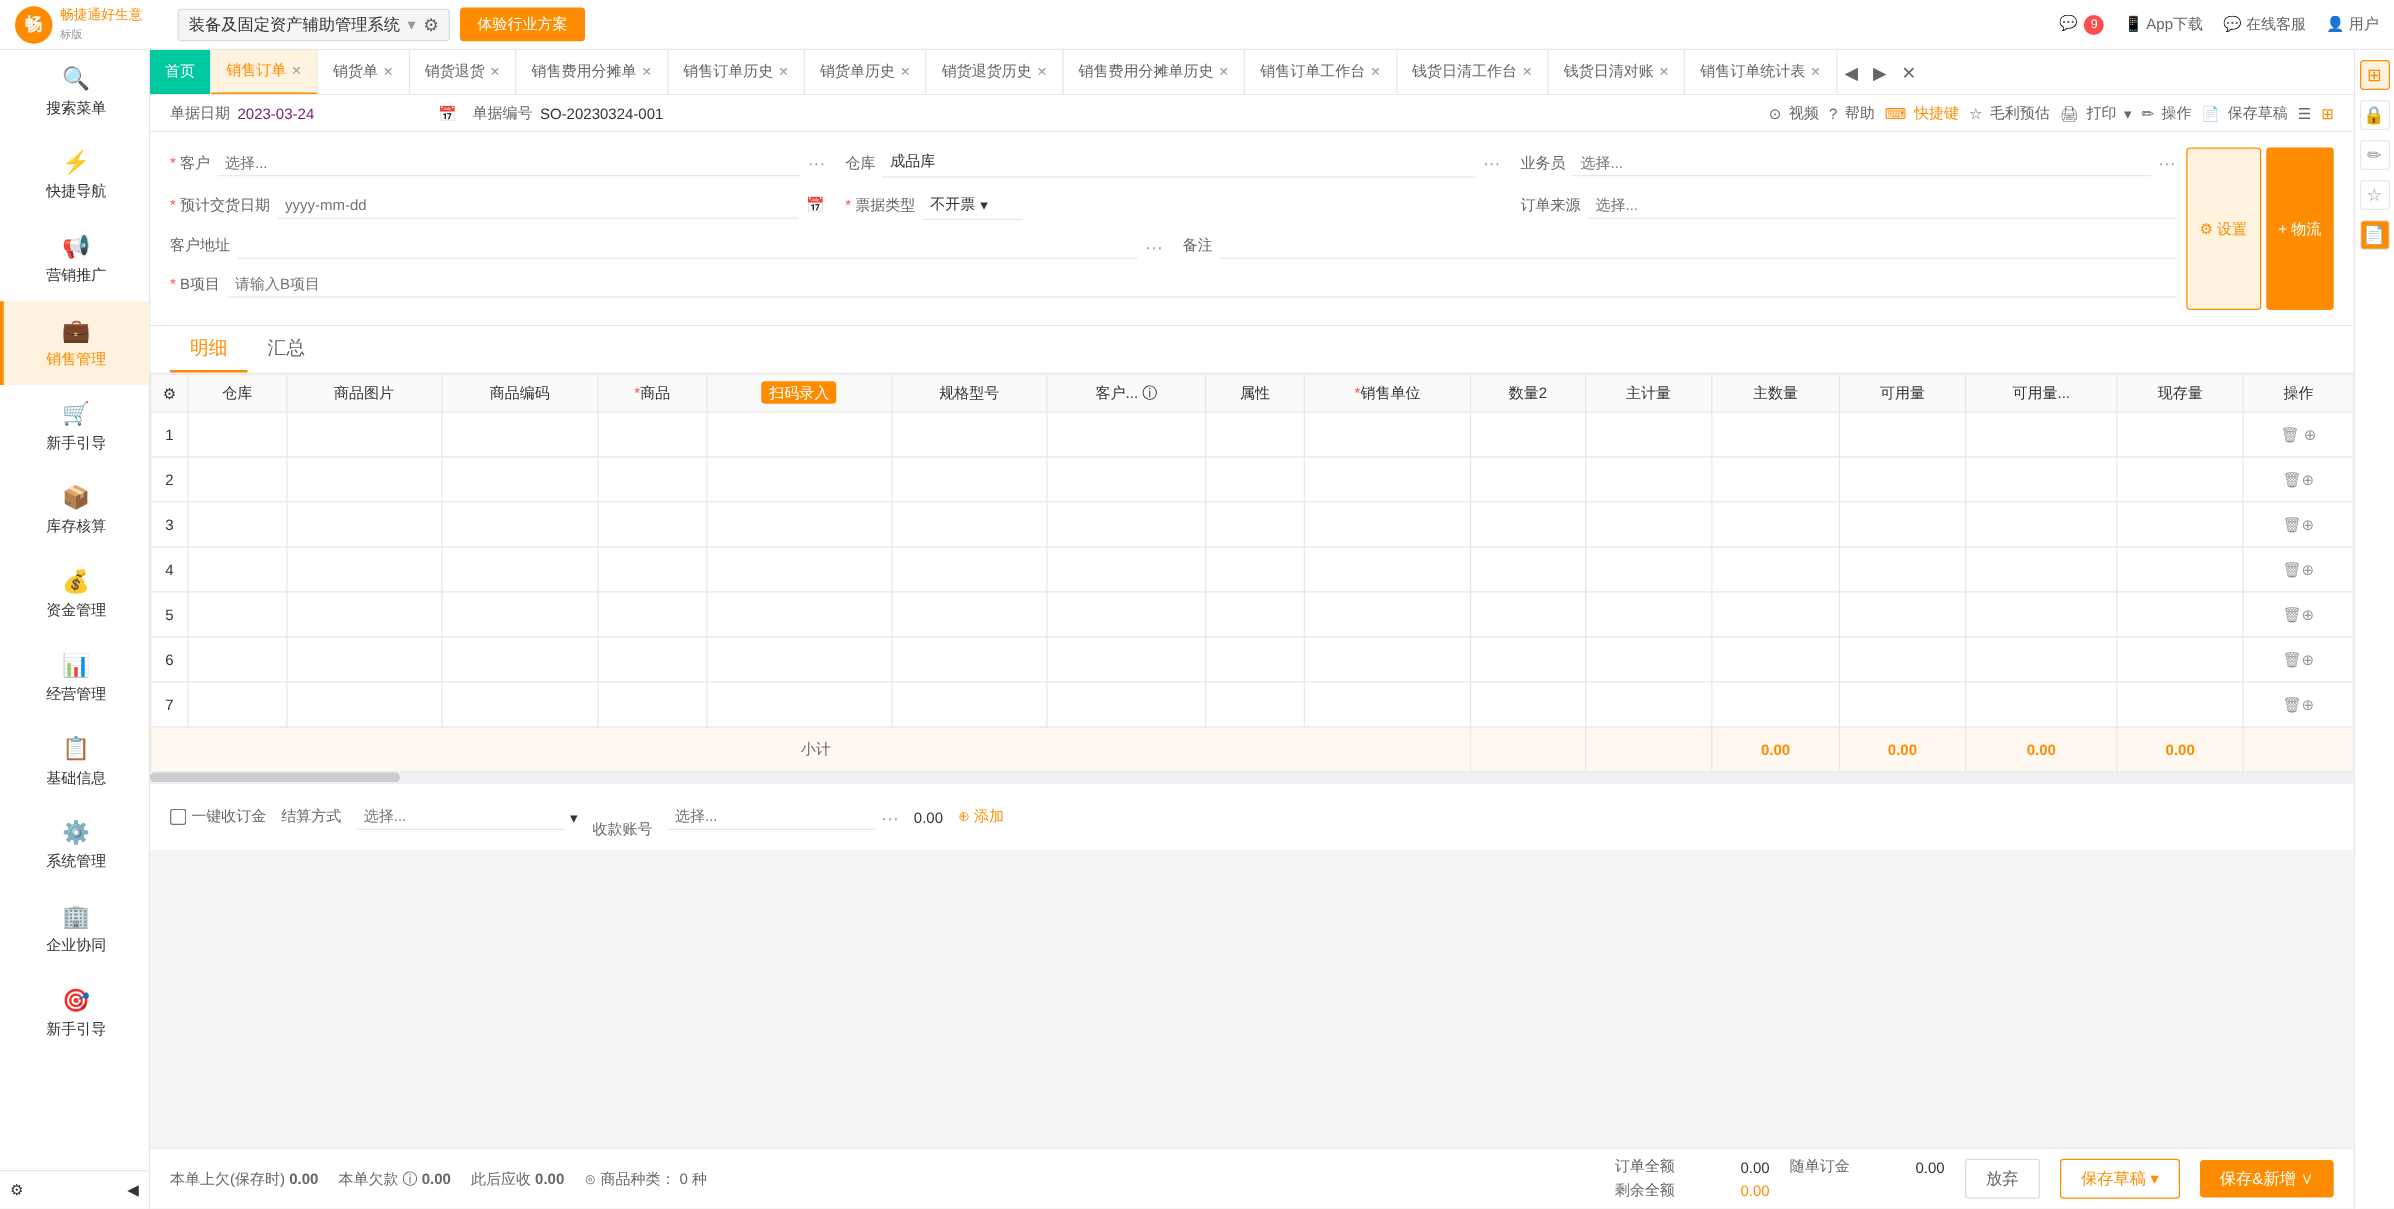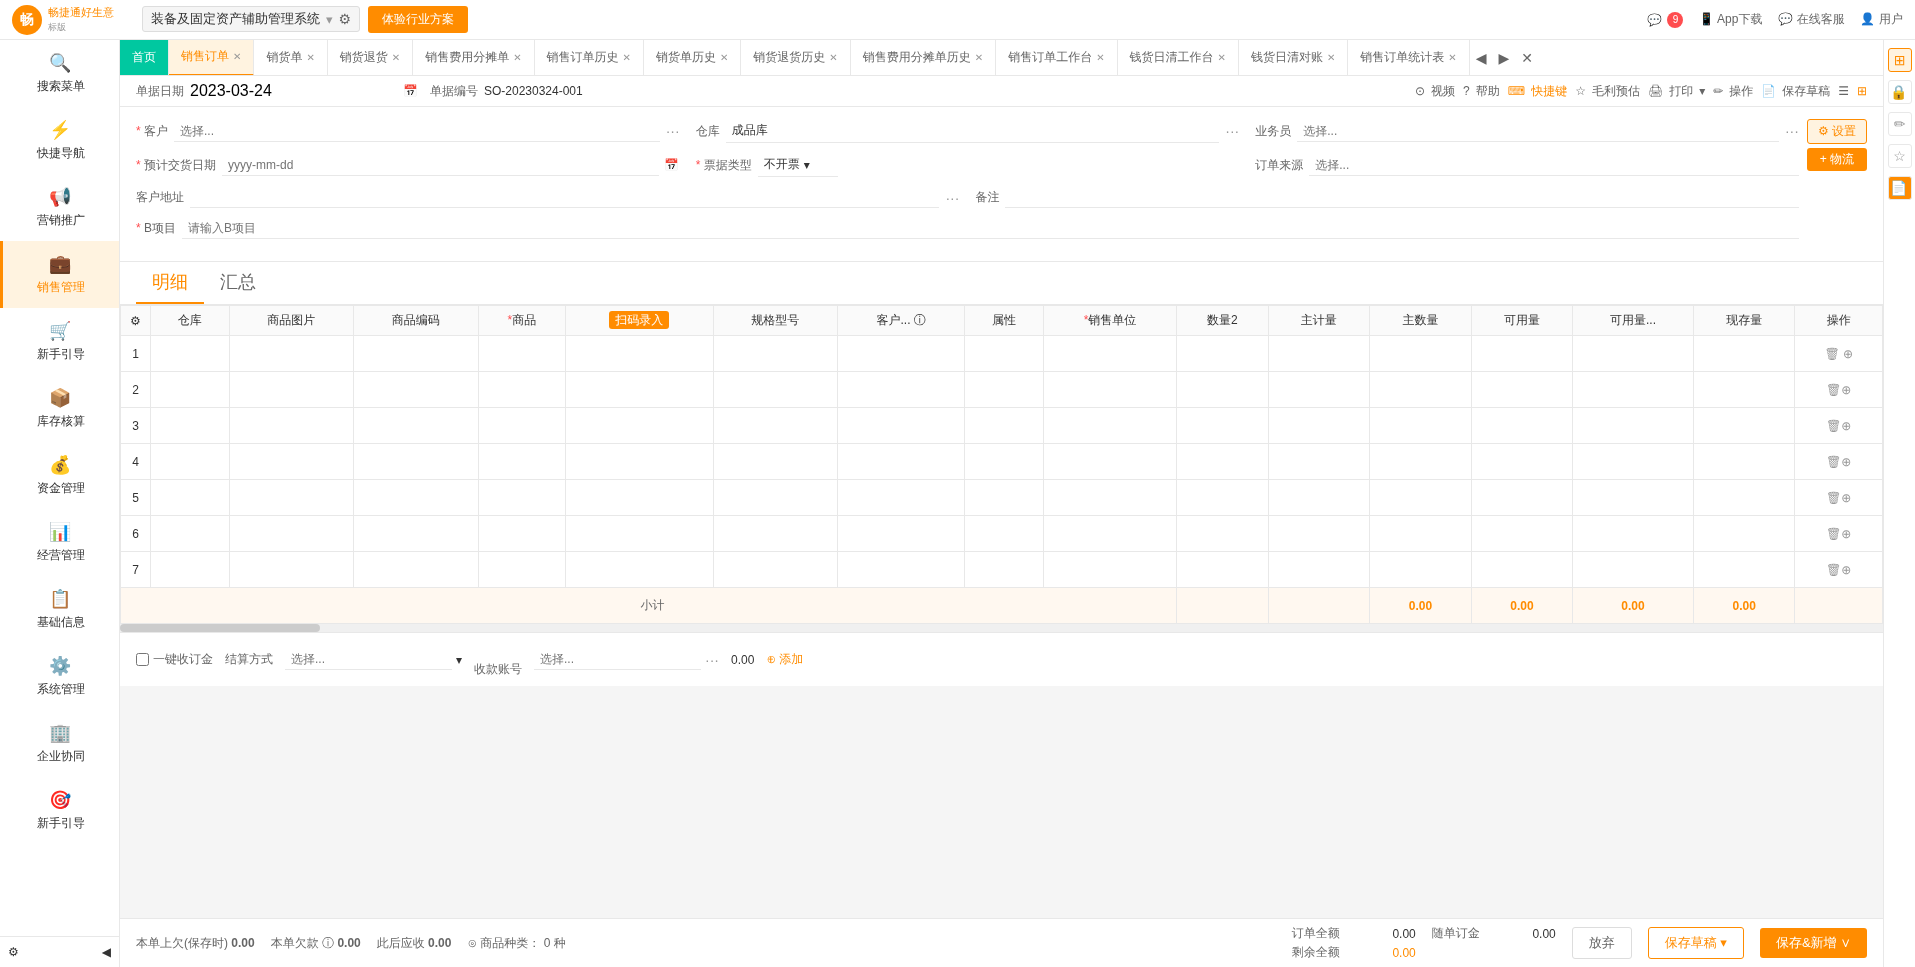--- a/index.html
+++ b/index.html
@@ -26,21 +26,21 @@
     .logo-icon {
       width: 30px; height: 30px;
       background: #ff8c00;
       border-radius: 50%;
       display: flex; align-items: center; justify-content: center;
       color: white; font-size: 14px; font-weight: bold;
       margin-right: 6px;
     }
     .logo-text { font-size: 11px; color: #ff8c00; line-height: 1.3; }
     .system-title-area {
-      display: flex; align-items: flex-start;
+      display: flex; align-items: center;
       flex: 1;
       padding: 0 10px;
     }
     .system-title {
       font-size: 13px; color: #333;
       background: #f5f5f5;
       border: 1px solid #ddd;
       padding: 3px 8px;
       border-radius: 3px;
       display: flex; align-items: center; gap: 6px;
@@ -182,22 +182,22 @@
       flex-shrink: 0;
     }
     .toolbar-left { display: flex; align-items: center; gap: 12px; }
     .toolbar-right { display: flex; align-items: center; gap: 8px; font-size: 12px; color: #666; }
     .field-group { display: flex; align-items: center; gap: 6px; }
     .field-label { color: #666; font-size: 12px; }
     .field-value { font-size: 12px; color: #333; }
     .date-input {
       border: none;
       background: transparent;
-      font-size: 16px;
-      color: #000000;
+      font-size: 12px;
+      color: #701a75;
       outline: none;
     }
     .toolbar-action {
       display: flex; align-items: center; gap: 6px;
       color: #666; cursor: pointer; font-size: 12px;
     }
     
     
     .form-area {
       background: #fff;
@@ -240,21 +240,21 @@
       display: flex; align-items: center; gap: 4px;
       border: none; border-bottom: 1px solid #e8e8e8;
       padding: 3px 6px; cursor: pointer; min-width: 80px;
       font-size: 12px; color: #333;
     }
     .dots-btn { color: #999; cursor: pointer; font-size: 14px; }
     
     
     .form-right-btns {
       display: flex;
-      flex-direction: column;
+      flex-direction: row;
       gap: 4px;
       margin-left: auto;
     }
     .btn-settings {
       background: #fff3e0;
       border: 1px solid #ff8c00;
       color: #ff8c00;
       padding: 3px 10px;
       border-radius: 3px;
       cursor: pointer;
@@ -273,21 +273,21 @@
     
     .detail-tabs {
       display: flex;
       background: #fff;
       border-bottom: 1px solid #e8e8e8;
       padding: 0 16px;
     }
     .detail-tab {
       padding: 8px 16px;
       cursor: pointer;
-      font-size: 18px;
+      font-size: 15px;
       color: #666;
       border-bottom: 2px solid transparent;
     }
     .detail-tab.active {
       color: #ff8c00;
       border-bottom-color: #ff8c00;
     }
     
     
     .data-table-wrap {

